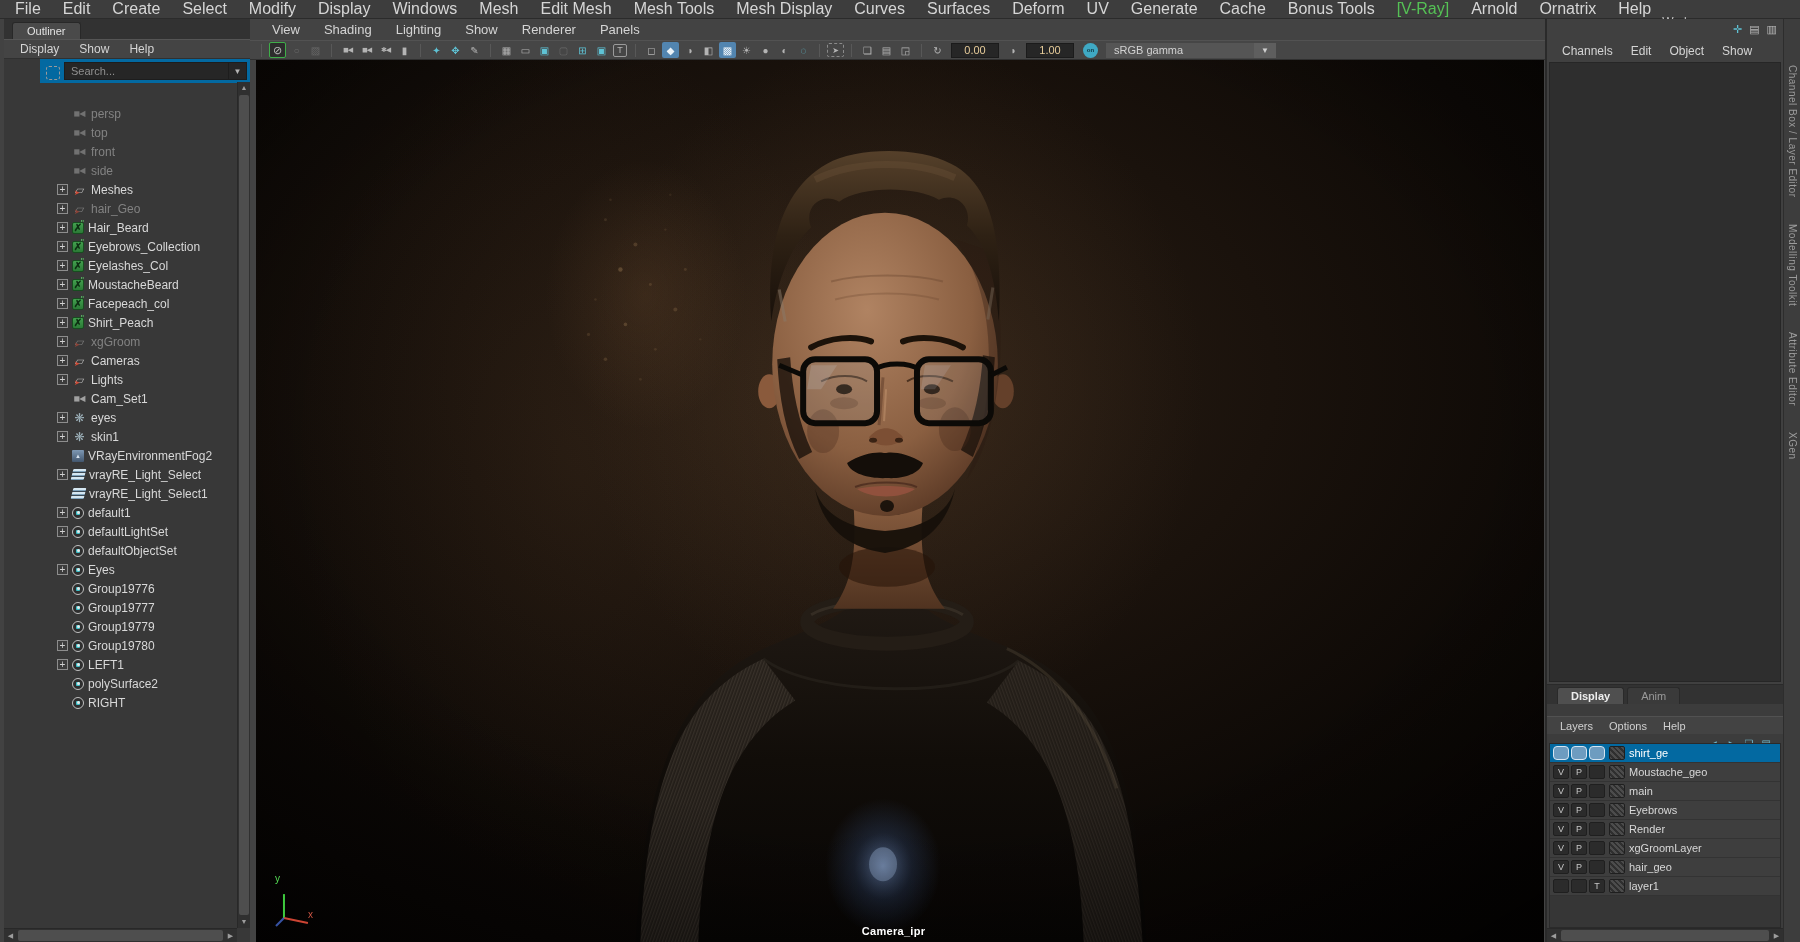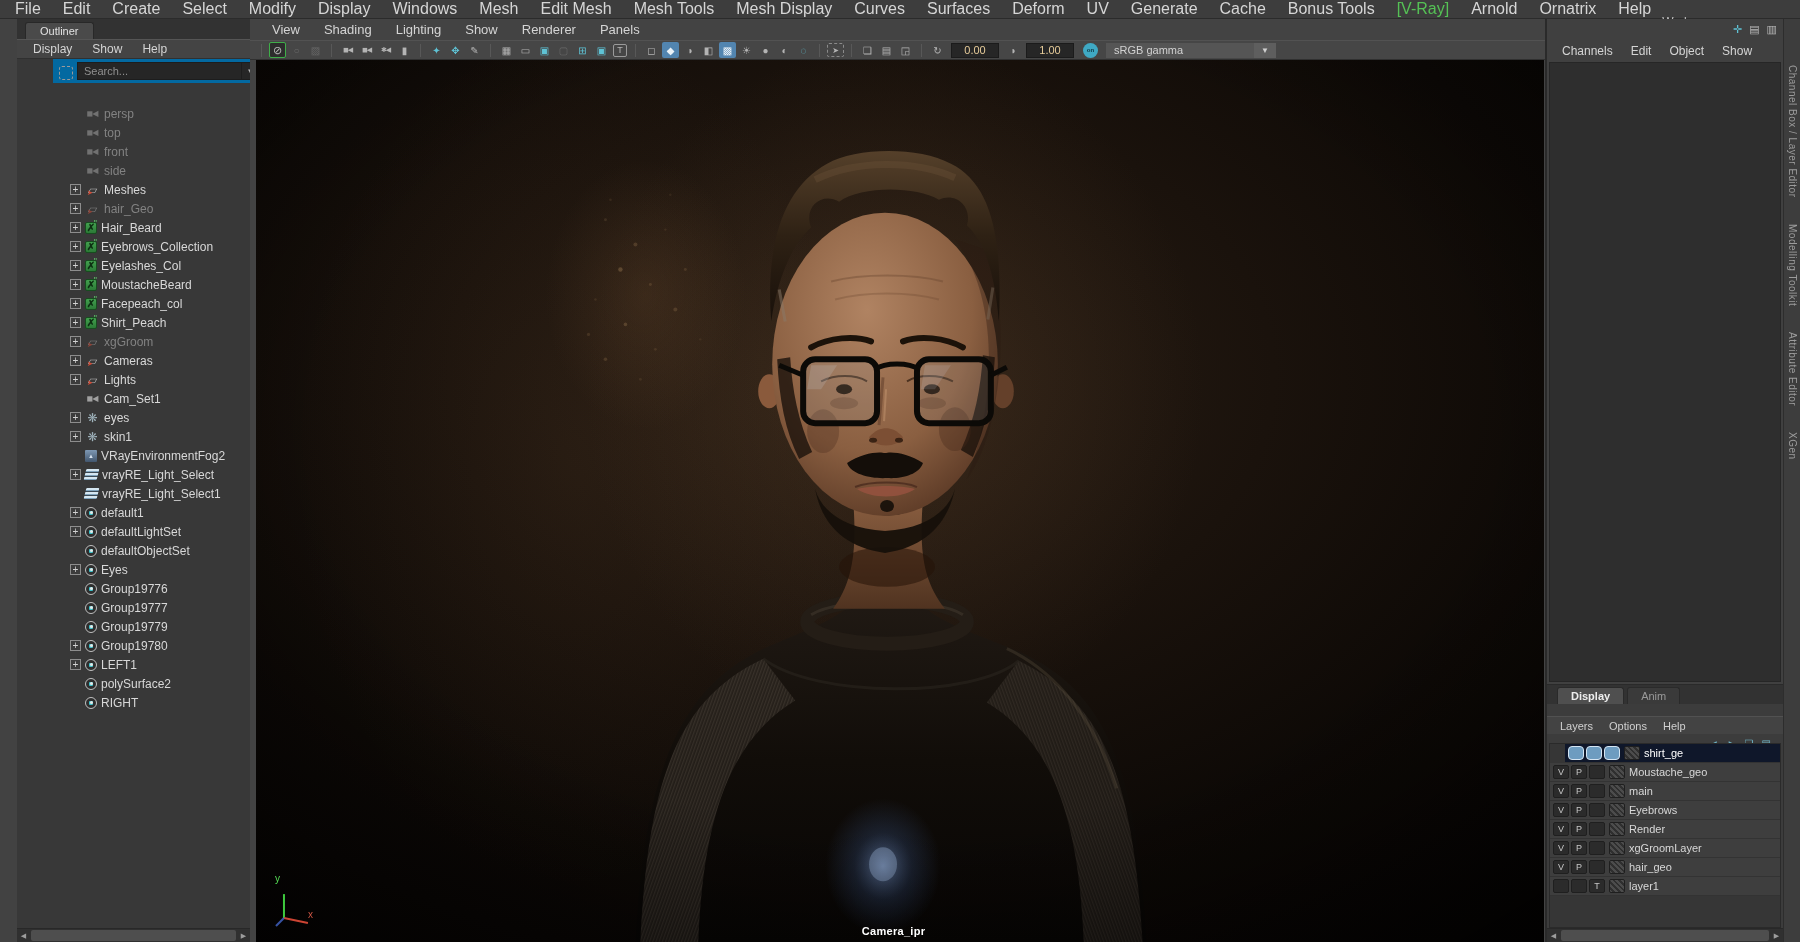--- a/index.html
+++ b/index.html
@@ -23,21 +23,21 @@
     display:flex; align-items:center; padding:0 7px; font-size:12px; color:#e2e2e2; }
   .dd-arrow { margin-left:auto; font-size:8px; color:#d0d0d0; }
   .ws-arrowbox { width:20px; height:16px; background:#505050; border:1px solid #444;
     border-left:none; display:flex; align-items:center; justify-content:center; }
   .lock { width:10px; height:8px; background:#b8b8b8; border-radius:1px; position:relative; margin-left:8px; }
   .lock::before { content:""; position:absolute; top:-5px; left:2px; width:6px; height:5px;
     border:2px solid #b8b8b8; border-bottom:none; border-radius:4px 4px 0 0; }
   .lock::after { content:""; position:absolute; top:2px; left:4px; width:2px; height:4px; background:#3d3d3d; }
 
   
-  .outliner { position:absolute; top:19px; left:17px; width:248px; bottom:0;
+  .outliner { position:absolute; top:19px; left:4px; width:248px; bottom:0;
     background:#383838; border-right:2px solid #2a2a2a; }
   .out-tabrow { height:20px; background:#323232; display:flex; align-items:flex-end; padding-left:8px; }
   .out-tab { background:#4a4a4a; border:1px solid #282828; border-bottom:none;
     border-radius:3px 3px 0 0; padding:2px 14px 2px 14px; font-size:11px; color:#e2e2e2; }
   .out-menus { height:20px; background:#444; border-top:1px solid #555; border-bottom:1px solid #303030;
     display:flex; align-items:center; padding-left:6px; }
   .out-menu { font-size:12px; color:#d4d4d4; padding:0 10px; }
   .search-row { height:24px; display:flex; align-items:flex-end; padding:3px 3px 3px 2px; background:#0369a1;margin-left:36px; }
   .filter-icon { width:14px; height:14px; border:1px dashed #9a9a9a; border-radius:3px; margin:0 4px; flex:none; }
   .search-input { flex:1; height:18px; background:#262626; border:1px solid #1d1d1d;
@@ -139,21 +139,21 @@
   .le-icon { font-size:10px; color:#b9b9b9; }
   .le-icon.cyan { color:#6fb6c9; }
   .le-list { position:absolute; top:58px; left:2px; right:2px; bottom:14px;
     background:#363636; border:1px solid #2a2a2a; overflow:hidden; }
   .lrow { height:19px; display:flex; align-items:center; padding:0 3px; background:#3e3e3e; border-bottom:1px solid #333; }
   .lcell { width:16px; height:14px; background:#2b2b2b; border:1px solid #1f1f1f; border-radius:2px;
     font-size:9px; color:#c6c6c6; display:flex; align-items:center; justify-content:center; margin-right:2px; flex:none; }
   .lswatch { width:16px; height:14px; border:1px solid #1f1f1f; border-radius:2px; margin:0 4px 0 2px; flex:none;
     background:repeating-linear-gradient(45deg,#4c4c4c 0 2px,#2f2f2f 2px 4px); }
   .lname { font-size:11px; color:#d8d8d8; white-space:nowrap; }
-  .lrow.sel { background:#0f172a;margin-left:15px; }
+  .lrow.sel { background:#0369a1; }
   .lrow.sel .lname { color:#ffffff; }
   .lrow.sel .lcell { background:#6d9cc0; border-color:#d5e5f2; color:#6d9cc0; border-radius:4px; }
   .le-hscroll { left:0; right:0; }
 
   
   .side-strip { position:absolute; top:19px; right:0; width:17px; bottom:0; background:#3d3d3d;
     border-left:1px solid #2d2d2d; display:flex; flex-direction:column; align-items:center; padding-top:46px; gap:26px; }
   .side-tab { writing-mode:vertical-rl; font-size:10px; color:#9c9c9c; letter-spacing:.5px; white-space:nowrap; cursor:default; }
 </style>
 </head>

